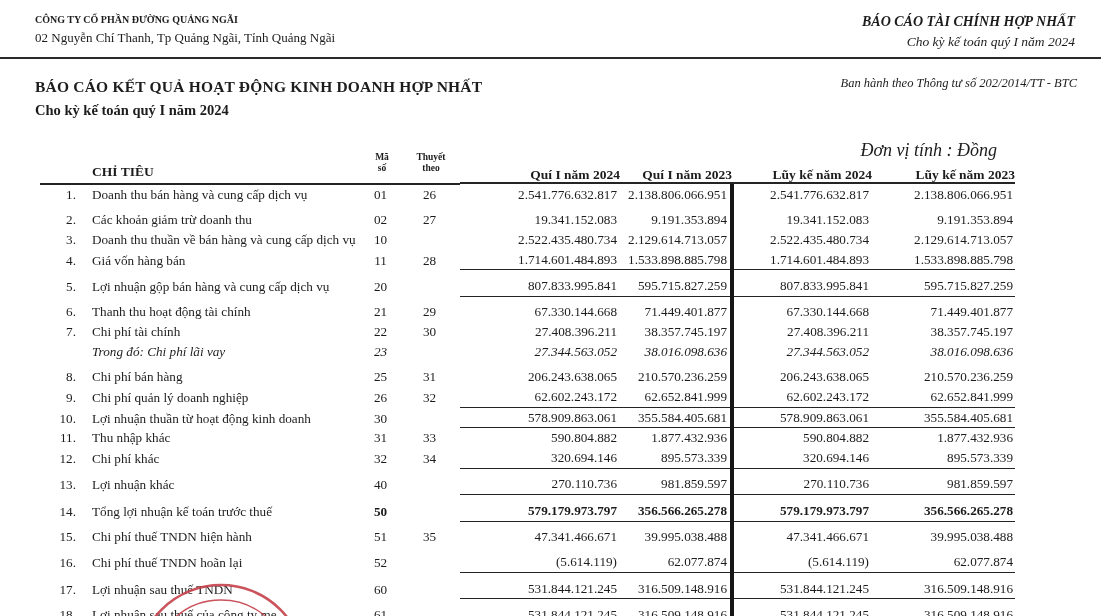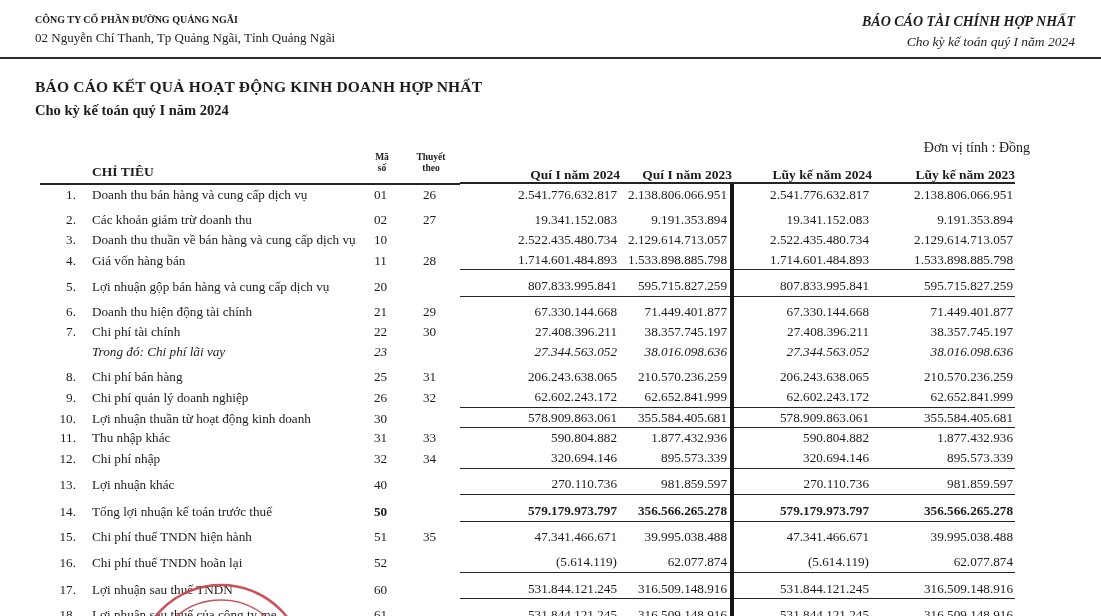--- a/index.html
+++ b/index.html
@@ -17,21 +17,21 @@
   .th-right .rpt-period{font-style:italic;font-size:13.5px;margin-top:4px;}
   .top-rule{position:absolute;top:57px;left:0;width:1101px;height:0;border-top:2px solid #2a2a2a;}
 
   
   .title-block{position:absolute;top:78px;left:35px;}
   .title-block .t1{font-weight:bold;font-size:15.5px;letter-spacing:.2px;}
   .title-block .t2{font-weight:bold;font-size:14.5px;margin-top:6px;}
   .form-block{position:absolute;top:74px;right:24px;text-align:center;}
   .form-block .f1{font-weight:bold;font-size:13.5px;}
   .form-block .f2,.form-block .f3{font-style:italic;font-size:12.5px;margin-top:2px;}
-  .unit-note{position:absolute;top:140px;right:71px;font-size:14px;}
+  .unit-note{position:absolute;top:140px;right:104px;font-style:italic;font-size:18px;}
 
   
   table.fin{position:absolute;top:150px;left:40px;width:975px;border-collapse:collapse;table-layout:fixed;
     font-size:13.2px;line-height:1.12;}
   col.c1{width:50px}col.c2{width:272px}col.c3{width:40px}col.c4{width:58px}
   col.c5{width:160px}col.c6{width:112px}col.c7{width:140px}col.c8{width:143px}
   th,td{padding:2px 0 0;vertical-align:bottom;font-weight:normal;}
   thead th{padding-bottom:0;}
   thead .hb{border-bottom:2.5px solid #242424;}
   thead .lbl{ text-align:left;font-weight:bold;font-size:13.5px;padding-left:2px;padding-bottom:4px;}
@@ -72,20 +72,21 @@
     <div class="rpt-period">Cho kỳ kế toán quý I năm 2024</div>
   </div>
 </div>
 <div class="top-rule"></div>
 
 <div class="title-block">
   <div class="t1">BÁO CÁO KẾT QUẢ HOẠT ĐỘNG KINH DOANH HỢP NHẤT</div>
   <div class="t2">Cho kỳ kế toán quý I năm 2024</div>
 </div>
 <div class="form-block">
+  <div class="f2">Ban hành theo Thông tư số 202/2014/TT - BTC</div>
 </div>
 <div class="unit-note">Đơn vị tính : Đồng</div>
 
 <table class="fin">
   <colgroup>
     <col class="c1">
       <col class="c2">
       <col class="c3">
       <col class="c4">
     <col class="c5">
@@ -248,21 +249,21 @@
         </td>
         <td class="c8 num">
           <div class="val">595.715.827.259</div>
         </td>
       </tr>
       <tr class="gap">
         <td class="c1">
           <div class="val">6.</div>
         </td>
         <td class="c2">
-          <div class="val">Doanh thu hiện động tài chính</div>
+          <div class="val">Thanh thu hoạt động tài chính</div>
         </td>
         <td class="c3">
           <div class="val">21</div>
         </td>
         <td class="c4">
           <div class="val">29</div>
         </td>
         <td class="c5 num">
           <div class="val">67.330.144.668</div>
         </td>
@@ -430,21 +431,21 @@
         </td>
         <td class="c8 num">
           <div class="val">1.877.432.936</div>
         </td>
       </tr>
       <tr class="u">
         <td class="c1">
           <div class="val">12.</div>
         </td>
         <td class="c2">
-          <div class="val">Chi phí nhập</div>
+          <div class="val">Chi phí khác</div>
         </td>
         <td class="c3">
           <div class="val">32</div>
         </td>
         <td class="c4">
           <div class="val">34</div>
         </td>
         <td class="c5 num">
           <div class="val">320.694.146</div>
         </td>

